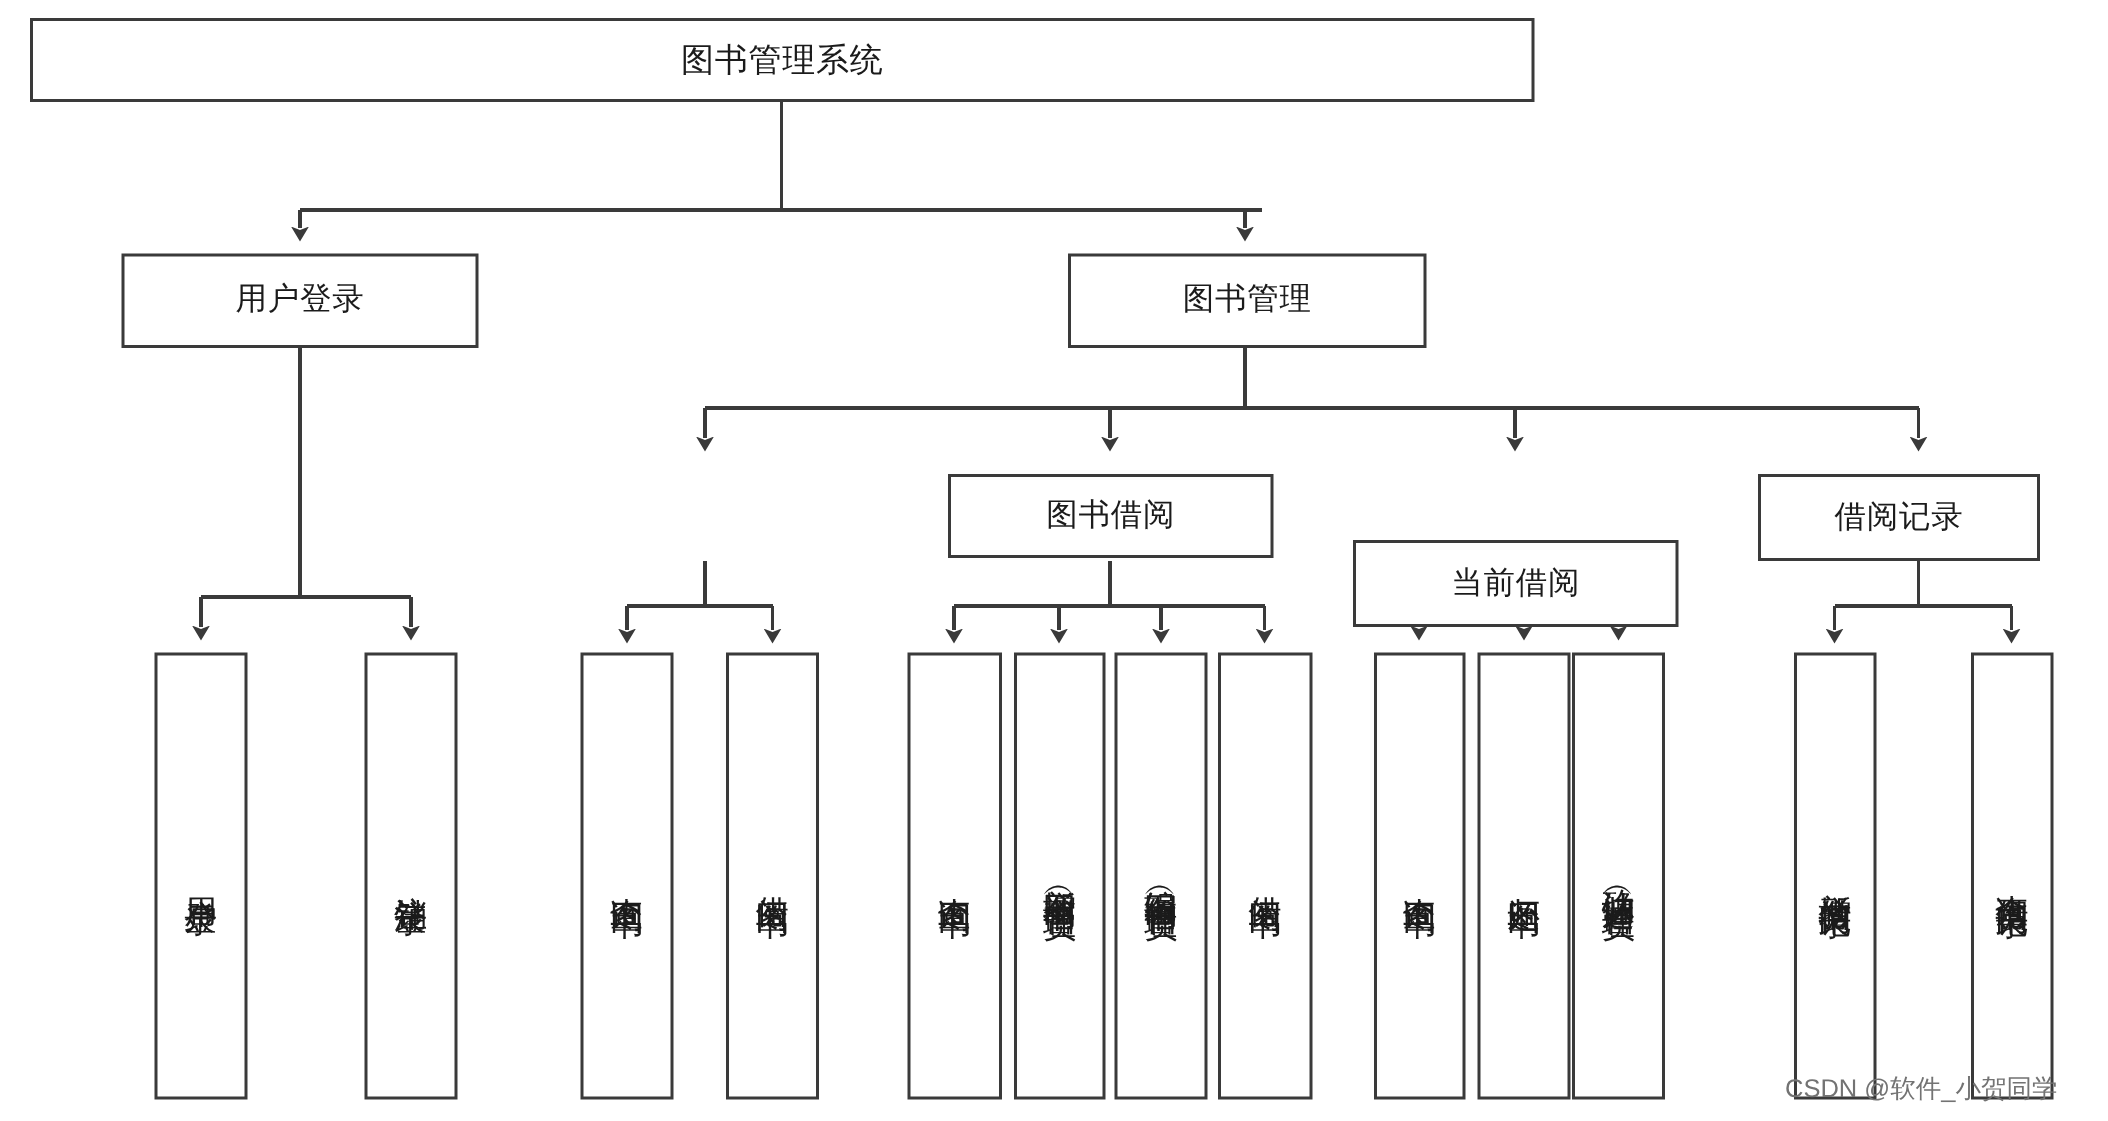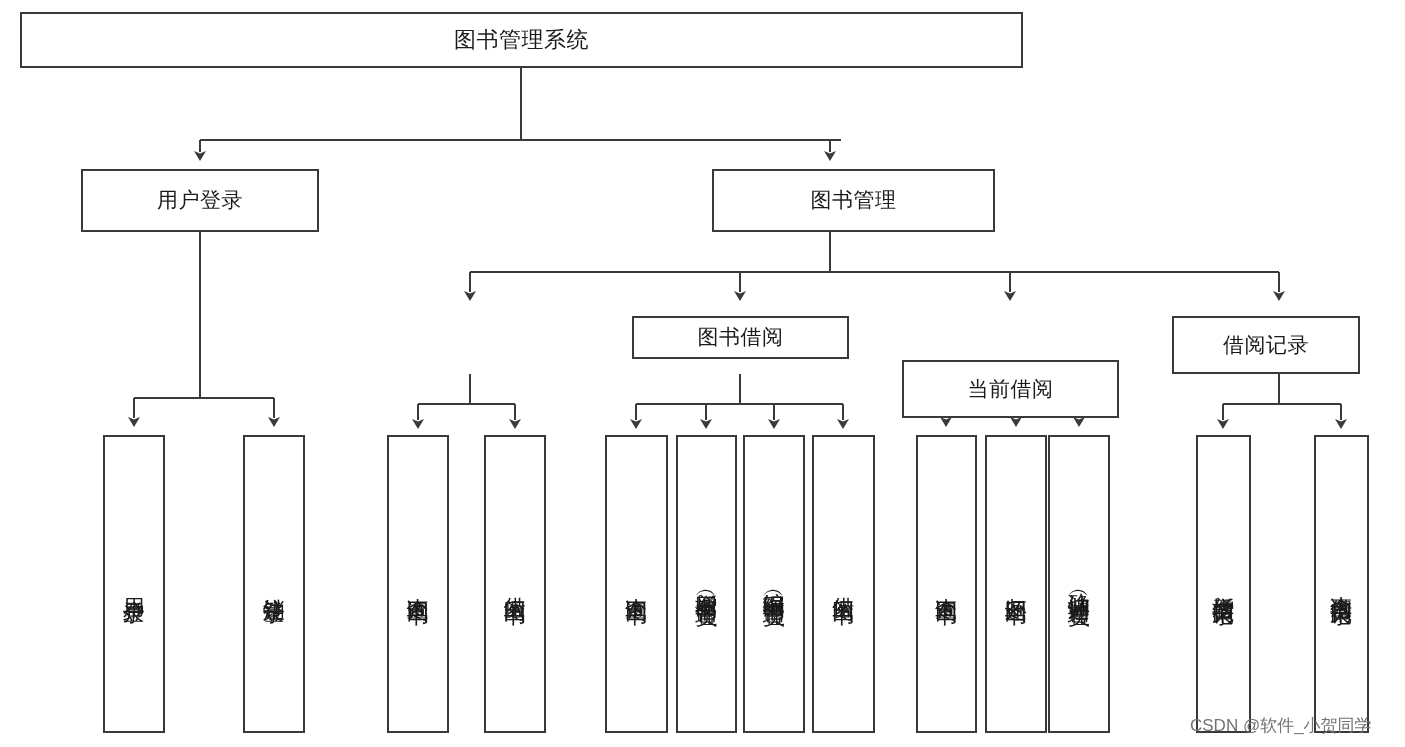--- a/index.html
+++ b/index.html
@@ -127,25 +127,25 @@
     </g>
   </svg>
 
   <div class="node horiz root" style="left:20px; top:12px; width:1003px; height:56px;">
     <span class="label">图书管理系统</span>
   </div>
 
   <div class="node horiz" style="left:81px; top:169px; width:238px; height:63px;">
     <span class="label">用户登录</span>
   </div>
-  <div class="node horiz" style="left:712px; top:169px; width:283px; height:63px;">
+  <div class="node horiz" style="left:712px; top:169px; width:239px; height:63px;">
     <span class="label">图书管理</span>
   </div>
 
-  <div class="node horiz" style="left:632px; top:316px; width:217px; height:43px;">
+  <div class="node horiz" style="left:632px; top:316px; width:217px; height:56px;">
     <span class="label">图书借阅</span>
   </div>
   <div class="node horiz" style="left:902px; top:316px; width:217px; height:58px;margin-top:44px;">
     <span class="label">当前借阅</span>
   </div>
   <div class="node horiz" style="left:1172px; top:316px; width:188px; height:58px;">
     <span class="label">借阅记录</span>
   </div>
 
   <div class="node vert" style="left:103px; top:435px; width:62px; height:298px;">

